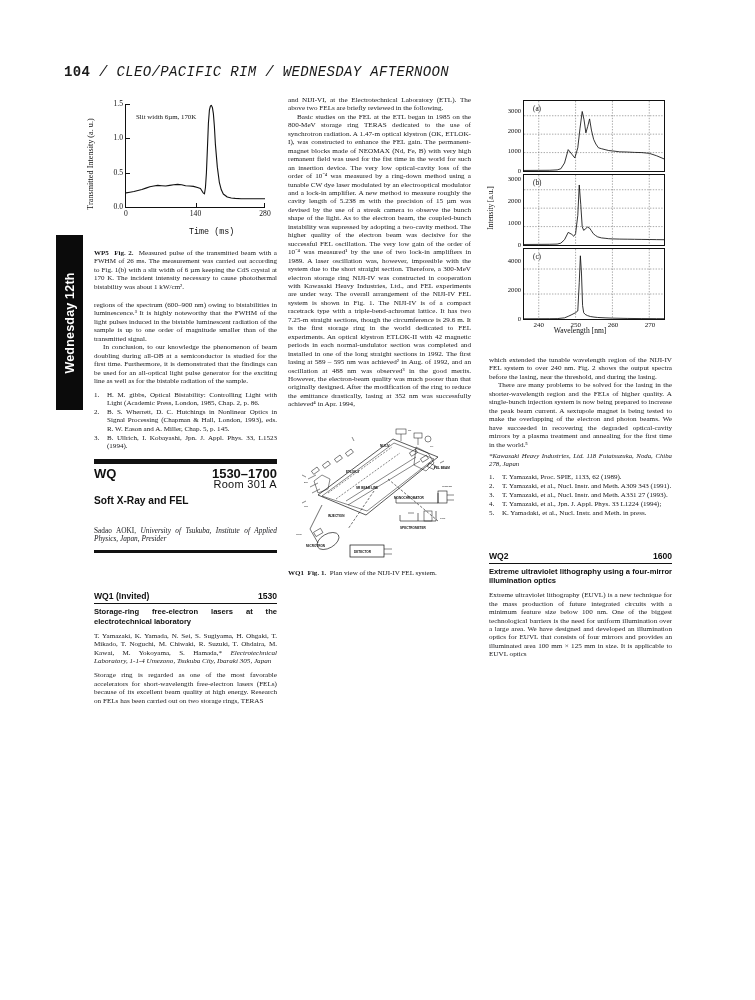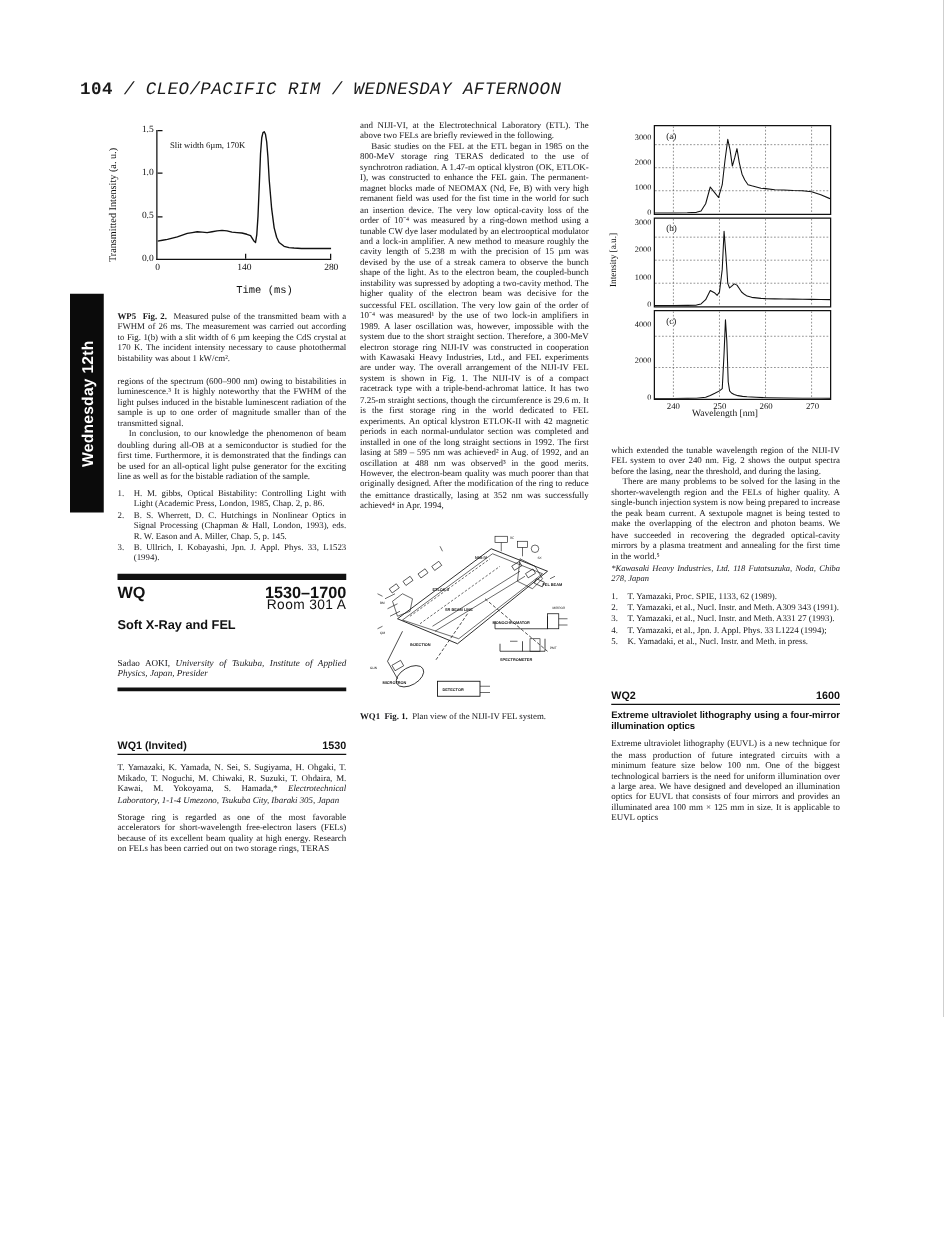--- a/index.html
+++ b/index.html
@@ -411,20 +411,21 @@
       </div>
       <div class="rule-med"></div>
 
       <div class="gap-l"></div>
 
       <div class="paper-row">
         <span>WQ1  (Invited)</span>
         <span>1530</span>
       </div>
       <div class="rule-thin"></div>
+      <div class="paper-title">Storage-ring free-electron lasers at the electrotechnical laboratory</div>
       <div class="authors">
         <span>T. Yamazaki, K. Yamada, N. Sei, S. Sugiyama, H. Ohgaki, T. Mikado, T. Noguchi, M. Chiwaki, R. Suzuki, T. Ohdaira, M. Kawai, M. Yokoyama, S. Hamada,*</span>
         <i>Electrotechnical Laboratory, 1-1-4 Umezono, Tsukuba City, Ibaraki 305, Japan</i>
       </div>
       <div class="gap"></div>
       <p class="noind">Storage ring is regarded as one of the most favorable accelerators for short-wavelength free-electron lasers (FELs) because of its excellent beam quality at high energy. Research on FELs has been carried out on two storage rings, TERAS</p>
     </div>
 
     <div class="col col2">
       <p class="noind">and NIJI-VI, at the Electrotechnical Laboratory (ETL). The above two FELs are briefly reviewed in the following.</p>

